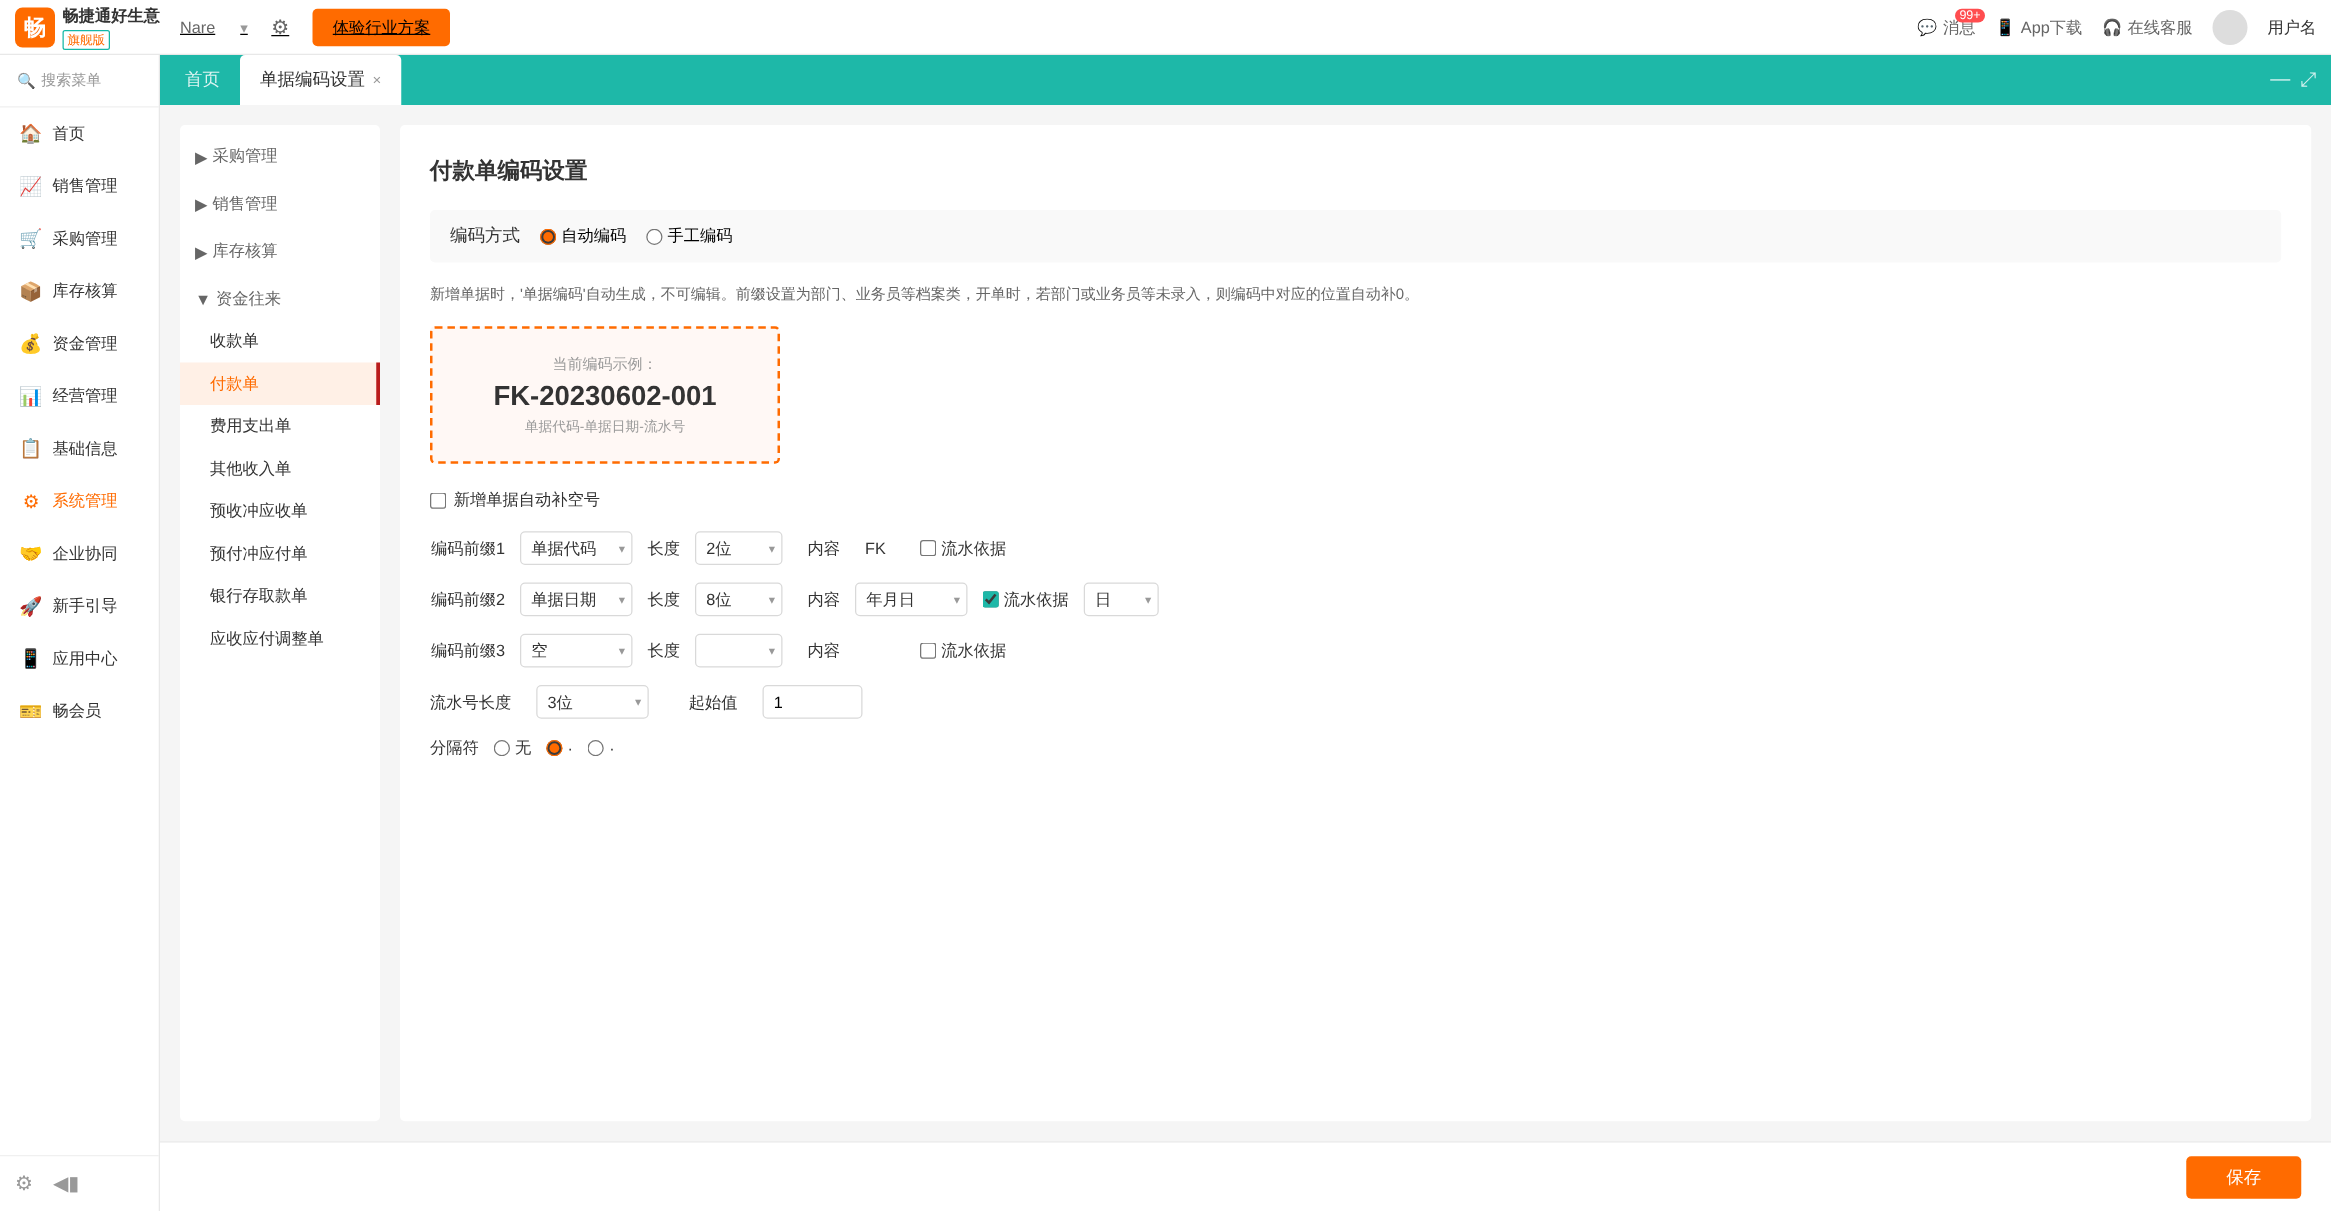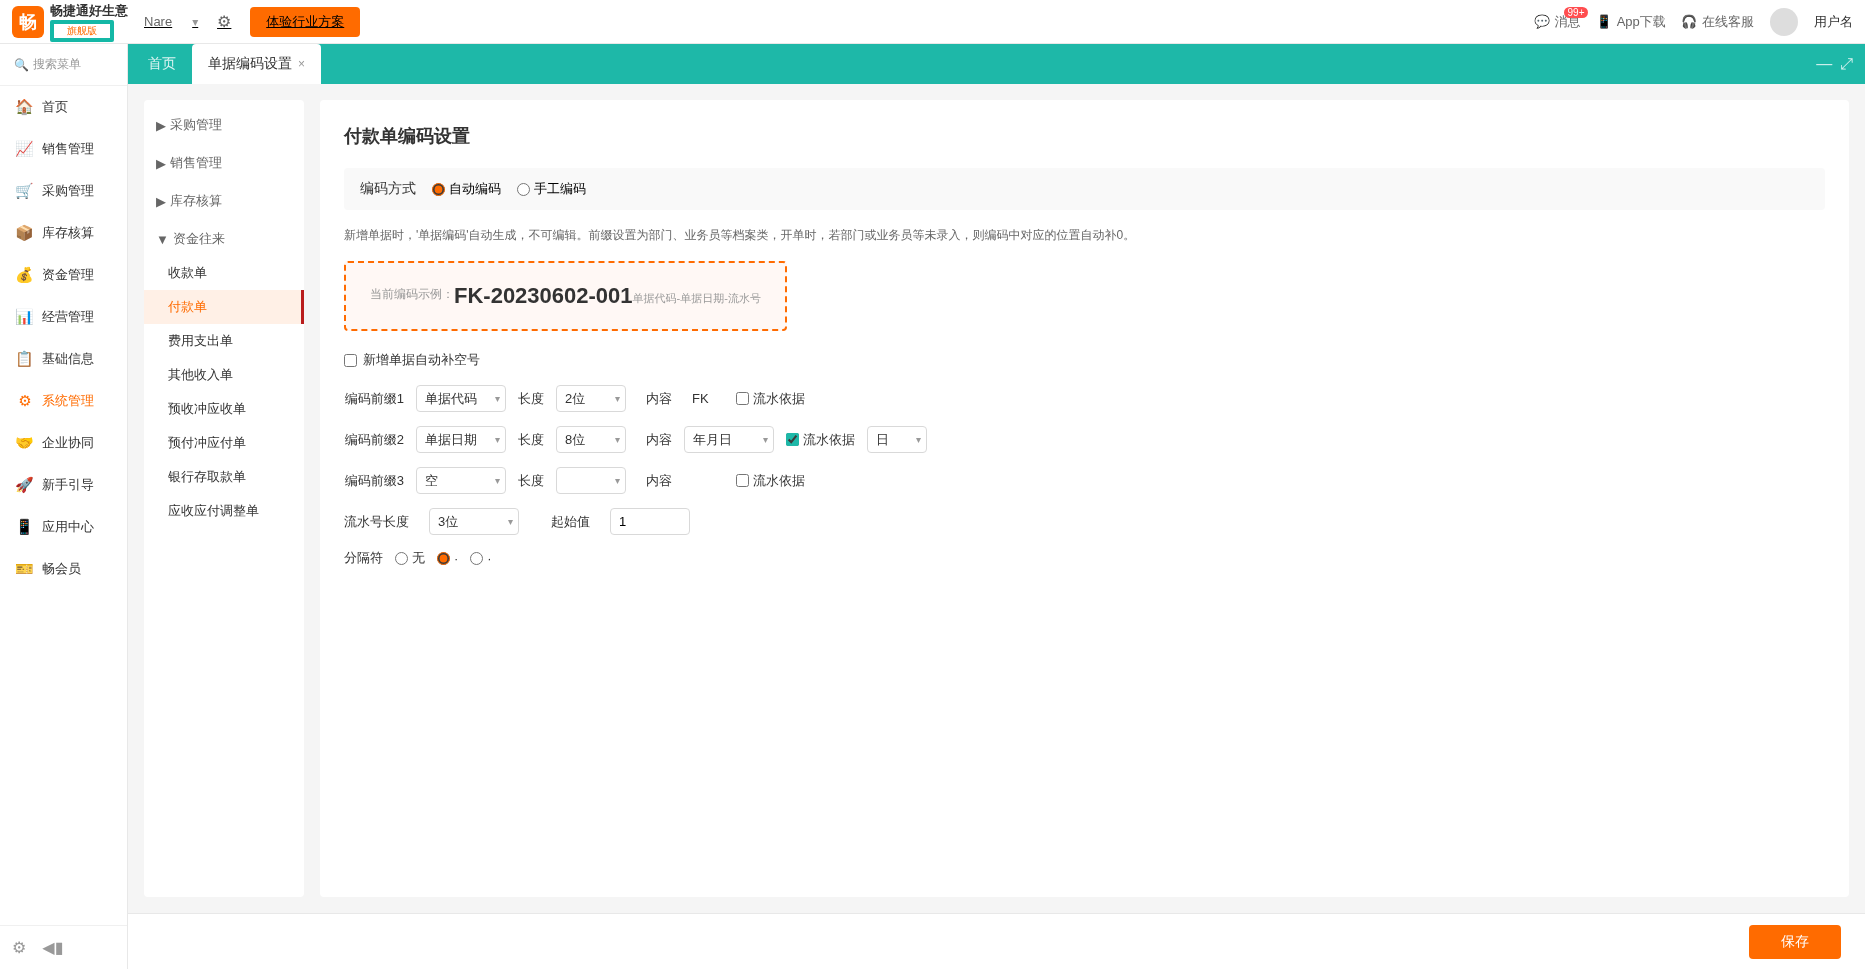--- a/index.html
+++ b/index.html
@@ -61,21 +61,21 @@
     .encoding-section { display: flex; align-items: center; gap: 16px; padding: 12px 16px; background: #f9f9f9; border-radius: 4px; margin-bottom: 16px; }
     .encoding-label { font-size: 14px; color: #333; }
     .radio-group { display: flex; align-items: center; gap: 16px; }
     .radio-item { display: flex; align-items: center; gap: 4px; font-size: 13px; cursor: pointer; }
     .radio-item input[type="radio"] { accent-color: #ff6b00; }
 
     
     .info-text { font-size: 12px; color: #666; margin-bottom: 16px; line-height: 1.6; }
 
     
-    .preview-box { border: 2px dashed #ff6b00; background: #fff8f5; border-radius: 4px; padding: 20px 24px; display: inline-flex; flex-direction: row; align-items: center; margin-bottom: 20px; min-width: 280px; }
+    .preview-box { border: 2px dashed #ff6b00; background: #fff8f5; border-radius: 4px; padding: 20px 24px; display: inline-flex; flex-direction: column; align-items: center; margin-bottom: 20px; min-width: 280px; }
     .preview-label { font-size: 12px; color: #999; margin-bottom: 4px; }
     .preview-code { font-size: 22px; font-weight: bold; color: #333; }
     .preview-sub { font-size: 11px; color: #999; margin-top: 4px; }
 
     
     .checkbox-row { display: flex; align-items: center; gap: 6px; margin-bottom: 16px; font-size: 13px; color: #333; }
     .checkbox-row input[type="checkbox"] { accent-color: #ff6b00; }
 
     
     .form-row { display: flex; align-items: center; gap: 12px; margin-bottom: 14px; flex-wrap: wrap; }
@@ -109,21 +109,21 @@
   </style>
 </head>
 <body>
 
 <div class="top-bar">
   <div class="top-bar-left">
     <div class="top-bar-logo">
       <div class="logo-icon">畅</div>
       <div>
         <div style="font-size:13px;font-weight:bold;color:#333;">畅捷通好生意</div>
-        <div style="font-size:10px;color:#ff6b00;border:4px solid #14b8a6;padding:0 13px;border-radius:2px;display:inline-block;">旗舰版</div>
+        <div style="font-size:10px;color:#ff6b00;border:1px solid #14b8a6;padding:0 3px;border-radius:2px;display:inline-block;">旗舰版</div>
       </div>
     </div>
     <div class="top-bar-controls">
       <span class="nav-btn">Nare</span>
       <span style="color:#999;font-size:12px;">▾</span>
       <span class="settings-btn">⚙</span>
       <button class="trial-btn">体验行业方案</button>
     </div>
   </div>
   <div class="top-bar-right">

